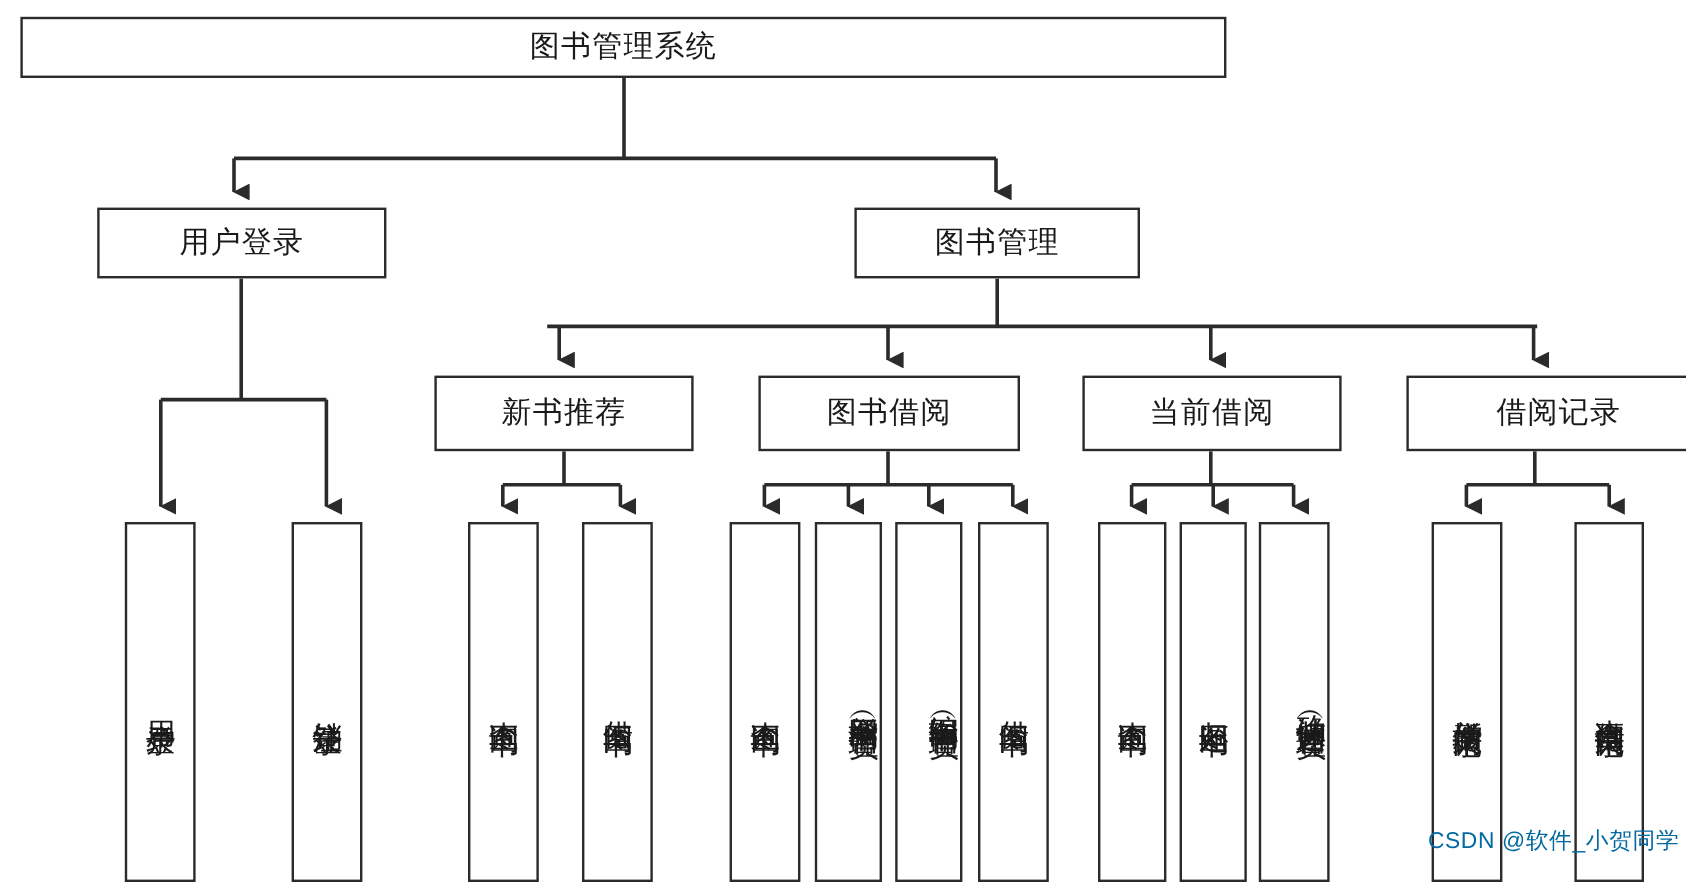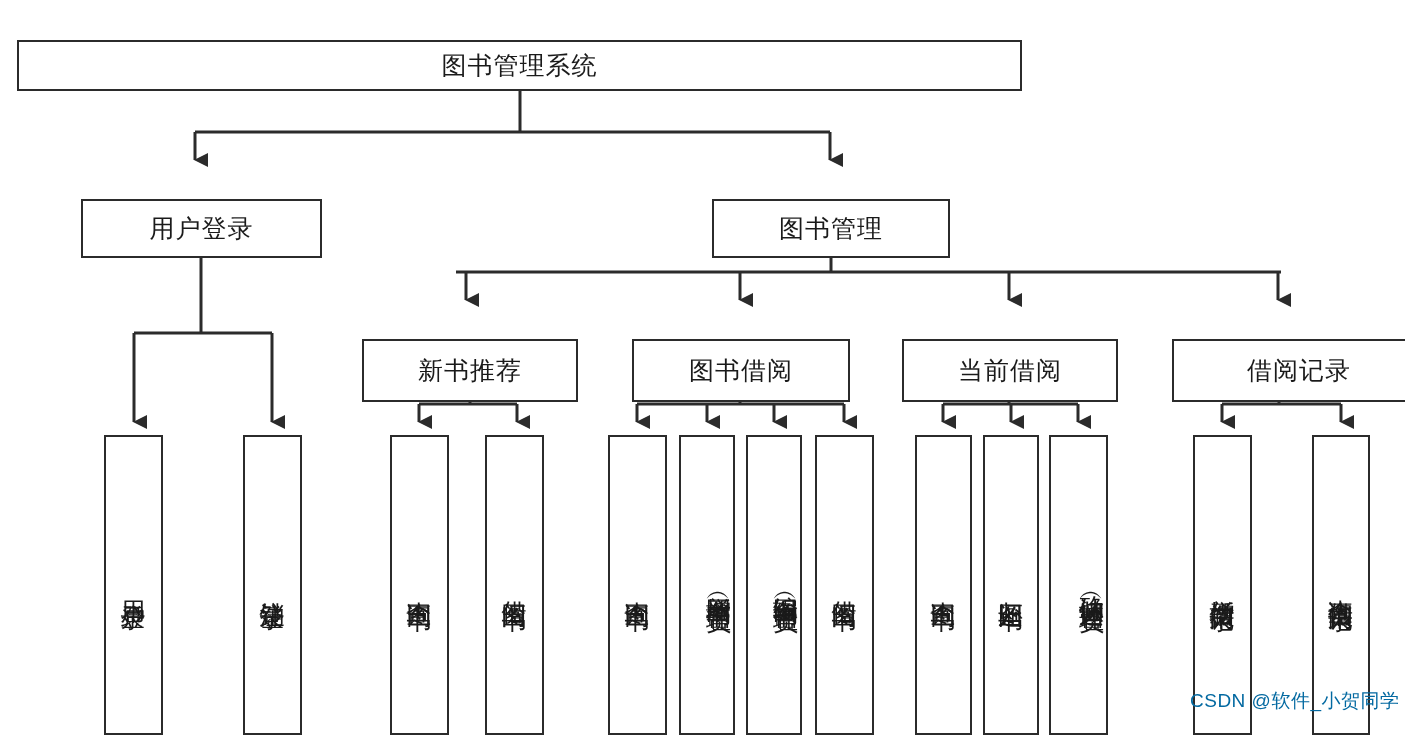--- a/index.html
+++ b/index.html
@@ -33,21 +33,20 @@
     align-items: center;
     justify-content: center;
     color: #1a1a1a;
     z-index: 2;
   }
   .node.h {
     font-size: 25px;
     line-height: 1.1;
     letter-spacing: 1px;
     padding: 0 4px;
-    margin-top: 26px;
   }
   .node.v {
     writing-mode: vertical-rl;
     text-orientation: upright;
     font-size: 25px;
     line-height: 1.12;
     letter-spacing: 2px;
     padding: 8px 0;
     align-items: flex-start;
     justify-content: center;

